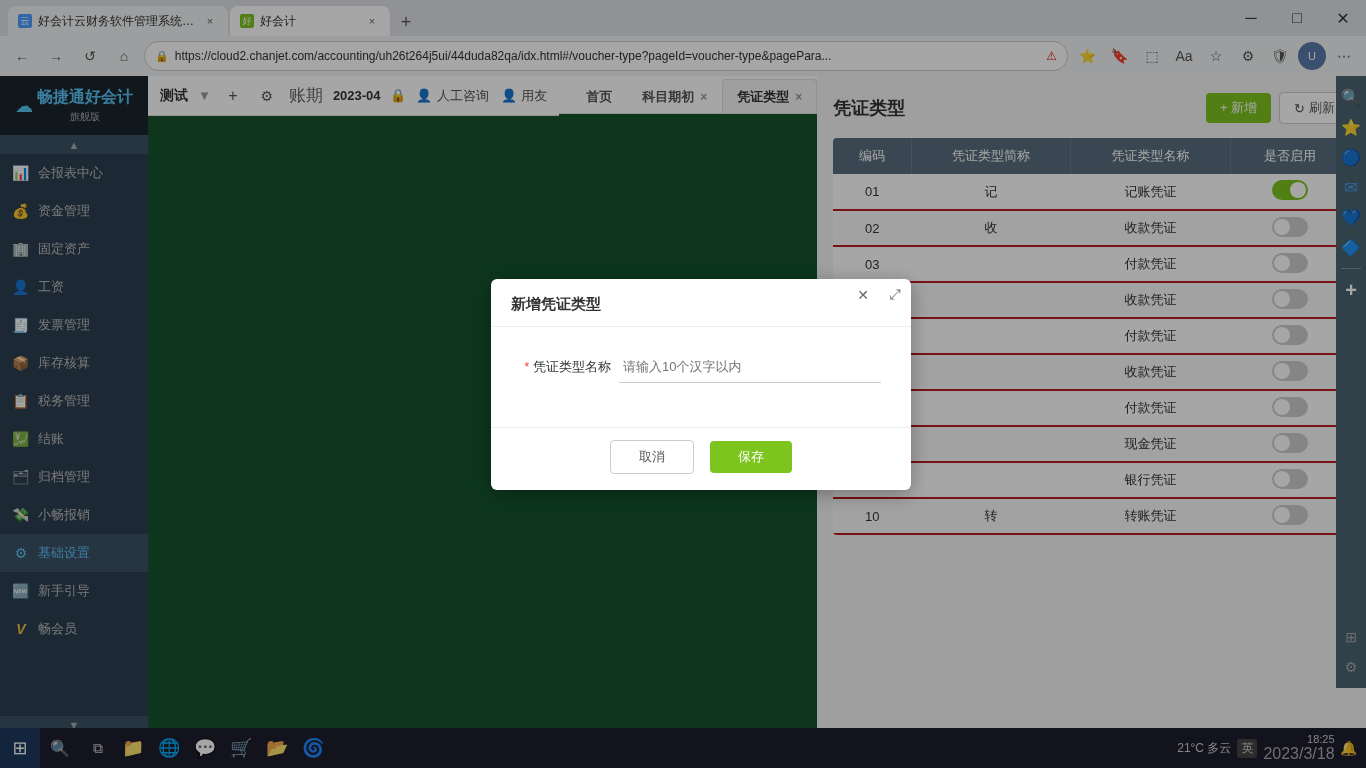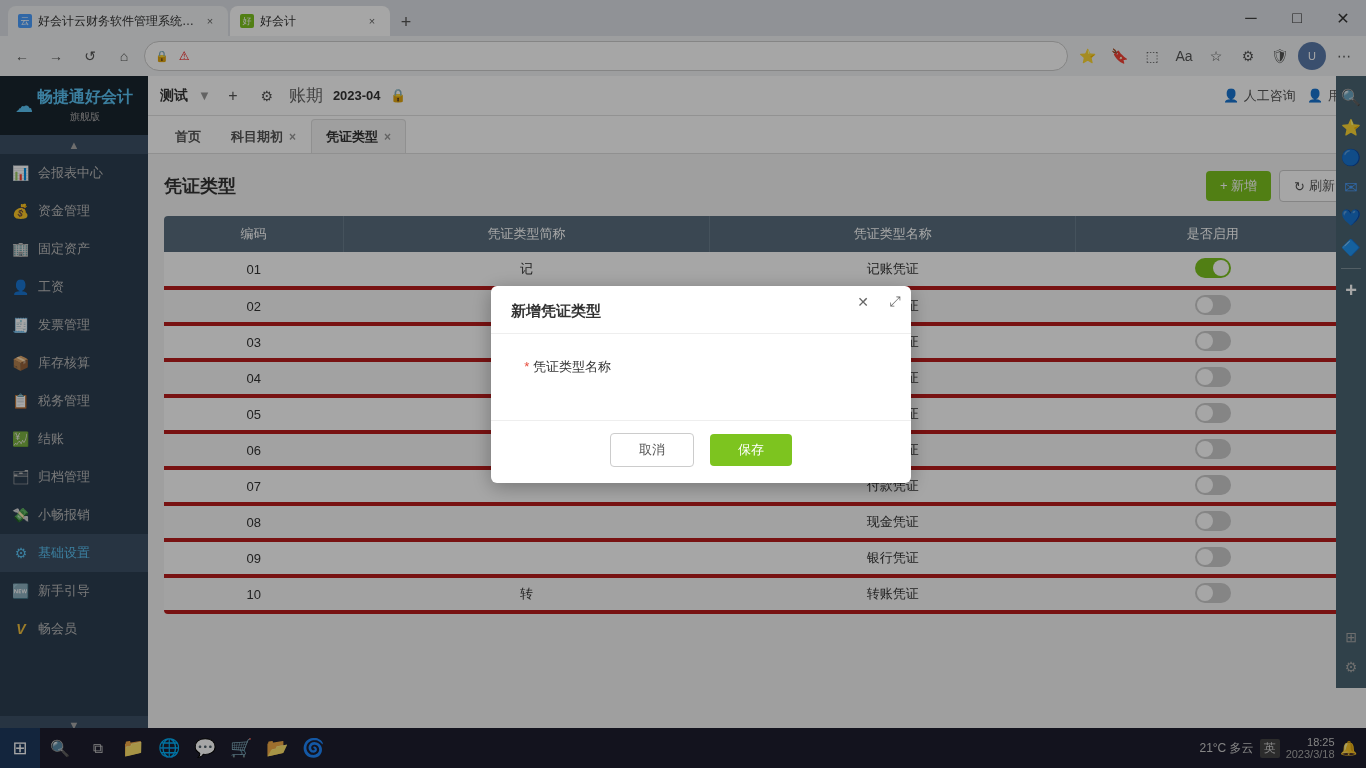--- a/index.html
+++ b/index.html
@@ -40,39 +40,39 @@
     .topbar-add { width: 24px; height: 24px; display: flex; align-items: center; justify-content: center; cursor: pointer; color: #555; font-size: 16px; }
     .topbar-settings { width: 24px; height: 24px; display: flex; align-items: center; justify-content: center; cursor: pointer; color: #555; font-size: 14px; }
     .period-label { color: #666; font-size: 17px; }
     .period-value { color: #333; font-size: 13px; font-weight: bold; }
     .period-lock { color: #55b; font-size: 13px; cursor: pointer; }
     .topbar-right { margin-left: auto; display: flex; align-items: center; gap: 12px; }
     .consult-btn { display: flex; align-items: center; gap: 4px; color: #555; font-size: 13px; cursor: pointer; }
     .user-btn { display: flex; align-items: center; gap: 4px; color: #555; font-size: 13px; cursor: pointer; }
 
     
-    .main-area { flex: 1; display: flex; flex-direction: column; background: #14532d; overflow: hidden; }
+    .main-area { flex: 1; display: flex; flex-direction: row; background: #14532d; overflow: hidden; }
     .tab-nav { height: 38px; background: #fff; border-bottom: 1px solid #ddd; display: flex; align-items: flex-end; padding-left: 12px; gap: 0; }
     .page-tab { height: 34px; display: flex; align-items: center; padding: 0 14px; cursor: pointer; font-size: 13px; color: #555; border: 1px solid transparent; border-bottom: none; gap: 6px; font-weight: bold; }
     .page-tab.active { background: #f5f5f5; border-color: #ddd; border-radius: 4px 4px 0 0; color: #333; }
     .page-tab .tab-close-x { color: #999; font-size: 12px; cursor: pointer; }
 
     
     .page-content { flex: 1; overflow: hidden; background: #f5f5f5; padding: 16px; }
     .page-header { display: flex; align-items: center; justify-content: space-between; margin-bottom: 14px; }
     .page-title { font-size: 18px; font-weight: bold; color: #333; }
     .page-actions { display: flex; align-items: center; gap: 8px; }
     .btn-primary { background: #7dc41f; color: #fff; border: none; border-radius: 4px; padding: 6px 14px; cursor: pointer; font-size: 13px; display: flex; align-items: center; gap: 4px; }
     .btn-secondary { background: #fff; color: #555; border: 1px solid #ccc; border-radius: 4px; padding: 6px 14px; cursor: pointer; font-size: 13px; display: flex; align-items: center; gap: 4px; }
 
     
     .data-table { width: 100%; border-collapse: collapse; background: #fff; }
     .data-table thead tr { background: #5a6e7e; color: #fff; height: 36px; }
     .data-table thead th { text-align: center; font-weight: normal; font-size: 13px; padding: 0 12px; border-right: 1px solid #6a7e8e; }
-    .data-table tbody tr { height: 36px; border-bottom: 4px solid #b91c1c; }
+    .data-table tbody tr { height: 36px; border-bottom: 2px solid #b91c1c; }
     .data-table tbody tr:nth-child(even) { background: #f9f9f9; }
     .data-table tbody td { text-align: center; font-size: 13px; color: #333; padding: 0 12px; }
 
     
     .toggle { width: 36px; height: 20px; border-radius: 10px; background: #ccc; position: relative; display: inline-block; cursor: pointer; }
     .toggle.on { background: #7dc41f; }
     .toggle::after { content: ''; position: absolute; width: 16px; height: 16px; border-radius: 50%; background: #fff; top: 2px; left: 2px; transition: left 0.2s; }
     .toggle.on::after { left: 18px; }
 
     
@@ -131,20 +131,21 @@
     </div>
   </div>
 
   <div class="browser-nav">
     <div class="nav-btn">←</div>
     <div class="nav-btn">→</div>
     <div class="nav-btn">↺</div>
     <div class="nav-btn">⌂</div>
     <div class="address-bar">
       <span class="lock-icon">🔒</span>
+      <span class="url-text">https://cloud2.chanjet.com/accounting/uh26t264j5ui/44duda82qa/idx.html#/voucher-type?pageId=voucher-type&amp;pagePara...</span>
       <span style="color:#e00;font-size:12px;margin-left:4px;">⚠</span>
     </div>
     <div class="nav-right-icons">
       <div class="nav-icon-btn">⭐</div>
       <div class="nav-icon-btn">🔖</div>
       <div class="nav-icon-btn">⬚</div>
       <div class="nav-icon-btn">Aa</div>
       <div class="nav-icon-btn">☆</div>
       <div class="nav-icon-btn">⚙</div>
       <div class="nav-icon-btn">🛡</div>
@@ -375,20 +376,21 @@
           <div class="dialog-ctrl-btn">✕</div>
           <div class="dialog-ctrl-btn">⤢</div>
         </div>
       </div>
       <div class="dialog-body">
         <div class="form-row">
           <label class="form-label">
             <span style="color:#e74c3c;">*</span>
             <span>凭证类型名称</span>
           </label>
+          <input class="form-input" type="text" placeholder="请输入10个汉字以内" style="">
         </div>
       </div>
       <div class="dialog-footer">
         <button class="btn-cancel">取消</button>
         <button class="btn-save">保存</button>
       </div>
     </div>
   </div>
 
   <div style="position:absolute;bottom:0;left:0;width:1366px;height:40px;background:#1e1e2e;display:flex;align-items:center;z-index:20;">
@@ -418,18 +420,18 @@
     </div>
     <div style="width:36px;height:36px;display:flex;align-items:center;justify-content:center;cursor:pointer;">
       <span style="font-size:18px;">🌀</span>
     </div>
     <div style="flex:1;"></div>
     <div style="display:flex;align-items:center;gap:6px;padding:0 8px;color:#ccc;font-size:12px;">
       <span>21°C 多云</span>
       <span style="background:#444;padding:1px 4px;border-radius:2px;">英</span>
       <div style="text-align:right;">
         <div style="font-size:11px;color:#ccc;">18:25</div>
-        <div style="font-size:11px;color:#aaa;">2023/3/18</div>
+        <div style="font-size:16px;color:#aaa;">2023/3/18</div>
       </div>
       <span style="color:#ccc;font-size:14px;">🔔</span>
     </div>
   </div>
 </div>
 
 </body></html>

